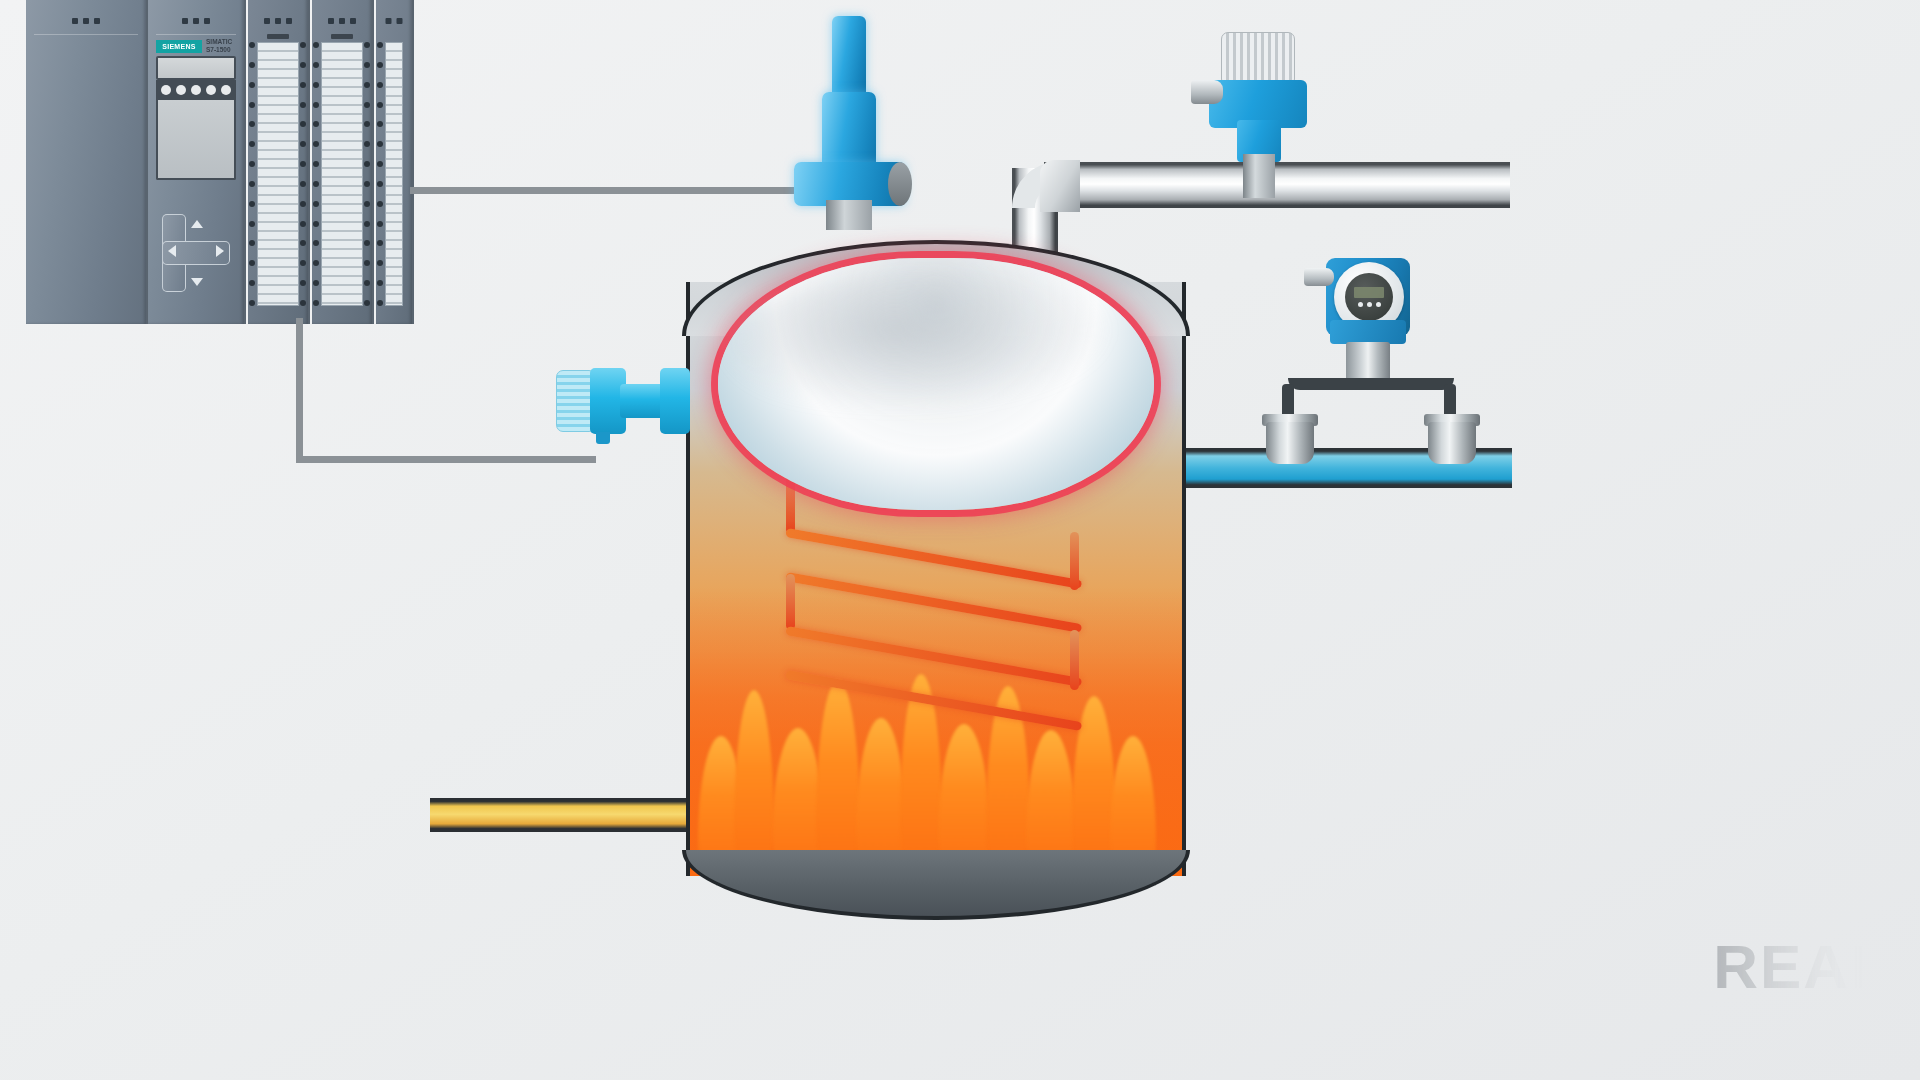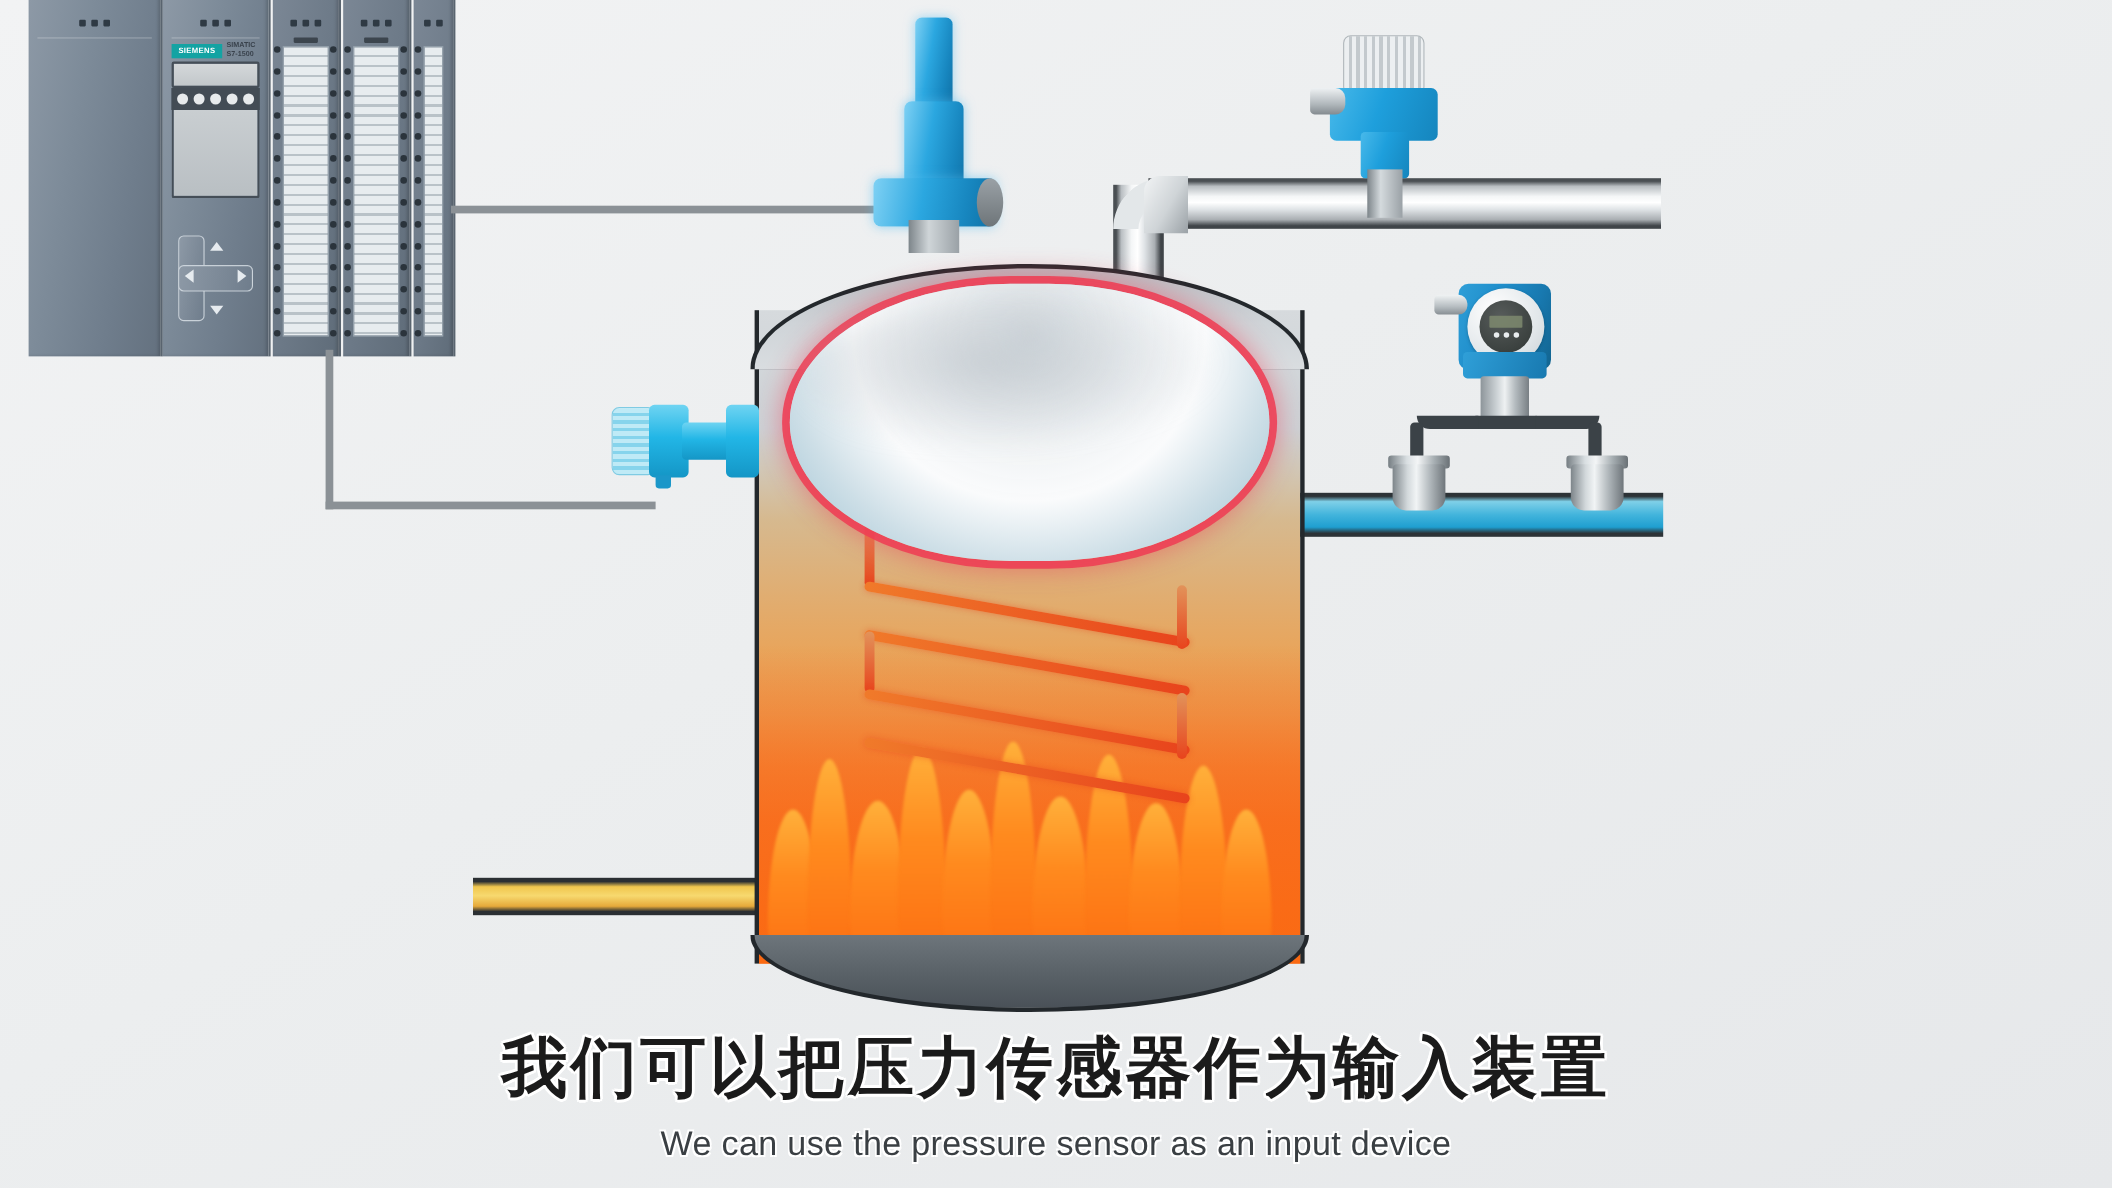--- a/index.html
+++ b/index.html
@@ -500,19 +500,16 @@
     <div class="dpt-arm" style="left:14px; top:126px; width:12px; height:38px;"></div>
     <div class="dpt-arm" style="left:128px; top:120px; width:58px; height:12px; border-radius:0 0 14px 0;"></div>
     <div class="dpt-arm" style="left:176px; top:126px; width:12px; height:38px;"></div>
 
     <div class="dpt-cuplip" style="left:-6px; top:156px;"></div>
     <div class="dpt-cup" style="left:-2px; top:164px;"></div>
     <div class="dpt-cuplip" style="left:156px; top:156px;"></div>
     <div class="dpt-cup" style="left:160px; top:164px;"></div>
   </div>
 
-
-  <div id="subs">
-    <div class="sub-cn">我们可以把压力传感器作为输入装置</div>
-    <div class="sub-en">We can use the pressure sensor as an input device</div>
-  </div>
+  <div id="watermark">REAL</div>
+
 
 </div>
 
 </body></html>

